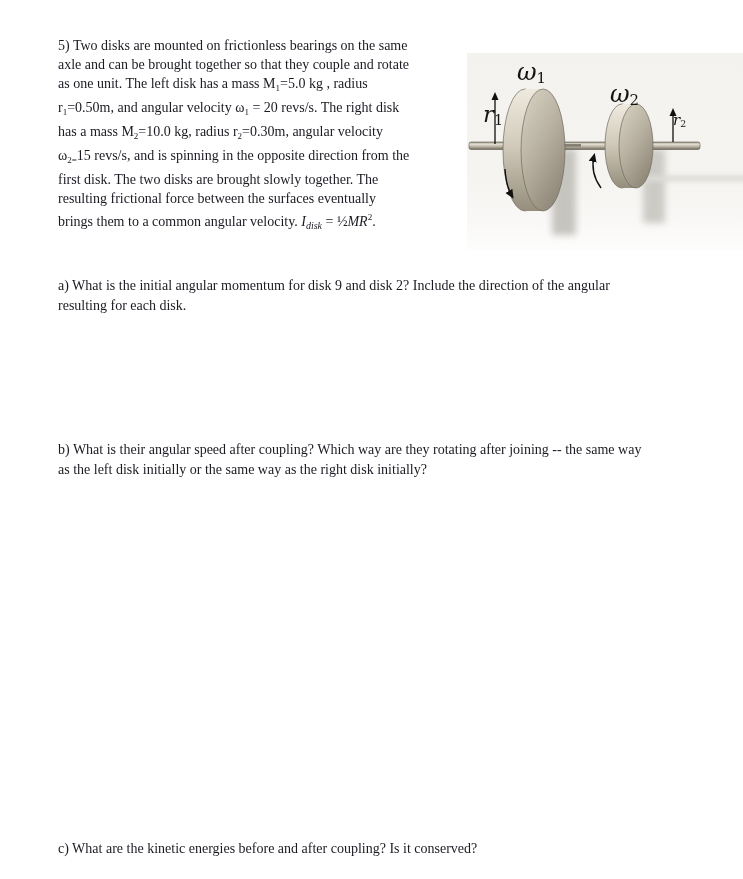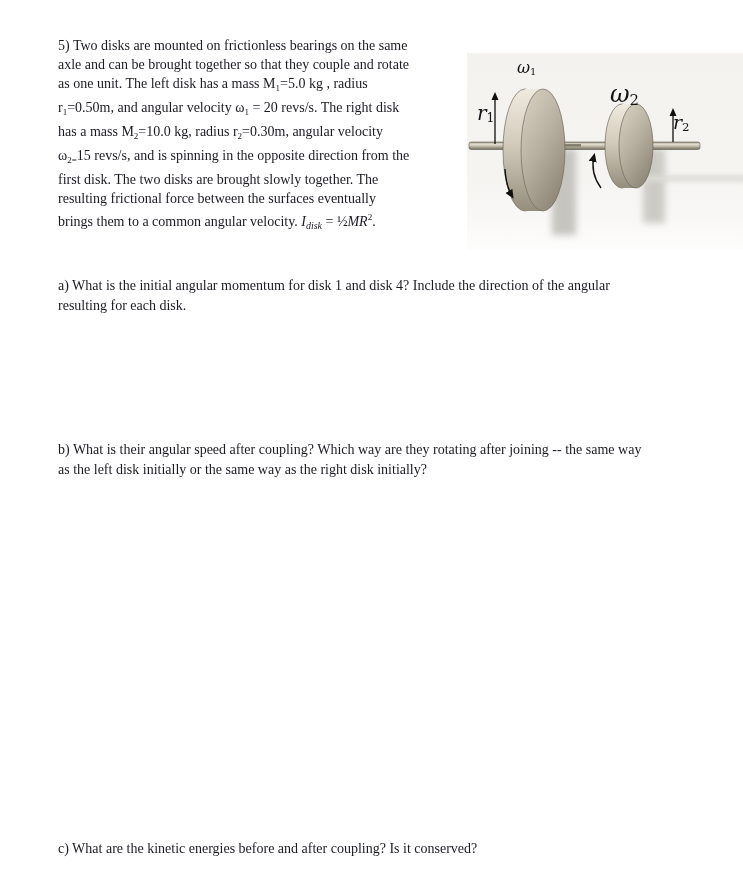--- a/index.html
+++ b/index.html
@@ -38,24 +38,24 @@
   }
   .figure svg { position: absolute; left: 0; top: 0; }
   .fig-label {
     position: absolute;
     font-family: "DejaVu Serif", "Liberation Serif", serif;
     font-style: italic;
     color: #141414;
     line-height: 1;
   }
   .fig-label sub { font-size: 0.62em; vertical-align: -0.18em; font-style: normal; }
-  .lbl-omega1 { left: 50px;  top: 7px;  font-size: 16px; text-align: center; }
+  .lbl-omega1 { left: 50px;  top: 7px;  font-size: 24px; text-align: center; }
   .lbl-omega2 { left: 143px; top: 29px; font-size: 24px; }
-  .lbl-r1     { left: 10px;   top: 50px; font-size: 20px; }
-  .lbl-r2     { left: 206px; top: 60px; font-size: 19px; }
+  .lbl-r1     { left: 16px;   top: 50px; font-size: 23px; }
+  .lbl-r2     { left: 206px; top: 60px; font-size: 15px; }
 </style>
 </head>
 <body>
 
 <div class="page">
 
   <div class="textblock" style="left:46px; top:36px;"><span class="seg-n">5) Two disks are mounted on frictionless bearings on the same</span><br><span class="seg-n">axle and can be brought together so that they couple and rotate</span><br><span class="seg-n">as one unit. The left disk has a mass M</span><span class="seg-sub">1</span><span class="seg-n">=5.0 kg , radius</span><br><span class="seg-n">r</span><span class="seg-sub">1</span><span class="seg-n">=0.50m, and angular velocity ω</span><span class="seg-sub">1</span><span class="seg-n"> = 20 revs/s. The right disk</span><br><span class="seg-n">has a mass M</span><span class="seg-sub">2</span><span class="seg-n">=10.0 kg, radius r</span><span class="seg-sub">2</span><span class="seg-n">=0.30m, angular velocity</span><br><span class="seg-n">ω</span><span class="seg-sub">2=</span><span class="seg-n">15 revs/s, and is spinning in the opposite direction from the</span><br><span class="seg-n">first disk. The two disks are brought slowly together. The</span><br><span class="seg-n">resulting frictional force between the surfaces eventually</span><br><span class="seg-n">brings them to a common angular velocity. </span><span class="seg-i">I</span><span class="seg-isub">disk</span><span class="seg-n"> = ½</span><span class="seg-i">MR</span><span class="seg-sup">2</span><span class="seg-n">.</span></div>
 
   <div class="figure">
     <svg width="288" height="197" viewBox="0 0 288 197">
@@ -116,19 +116,19 @@
       <path d="M 38,116 Q 39,133 45,143" fill="none" stroke="#101010" stroke-width="1.4" marker-end="url(#ah)"></path>
       <path d="M 134,135 Q 123,120 127,103" fill="none" stroke="#101010" stroke-width="1.4" marker-end="url(#ah)"></path>
     </svg>
 
     <span class="fig-label lbl-omega1"><span>ω</span><sub>1</sub></span>
     <span class="fig-label lbl-omega2"><span>ω</span><sub>2</sub></span>
     <span class="fig-label lbl-r1"><span>r</span><sub>1</sub></span>
     <span class="fig-label lbl-r2"><span>r</span><sub>2</sub></span>
   </div>
 
-  <div class="textblock qblock" style="left:46px; top:276px;"><span class="seg-n">a) What is the initial angular momentum for disk 1 and disk 4? Include the direction of the angular</span><br><span class="seg-n">resulting for each disk.</span></div>
+  <div class="textblock qblock" style="left:46px; top:276px;"><span class="seg-n">a) What is the initial angular momentum for disk 9 and disk 2? Include the direction of the angular</span><br><span class="seg-n">resulting for each disk.</span></div>
 
   <div class="textblock qblock" style="left:46px; top:839px;"><span class="seg-n">c) What are the kinetic energies before and after coupling? Is it conserved?</span></div>
 
   <div class="textblock qblock" style="left:46px; top:440px;"><span class="seg-n">b) What is their angular speed after coupling? Which way are they rotating after joining -- the same way</span><br><span class="seg-n">as the left disk initially or the same way as the right disk initially?</span></div>
 
 </div>
 
 </body></html>

